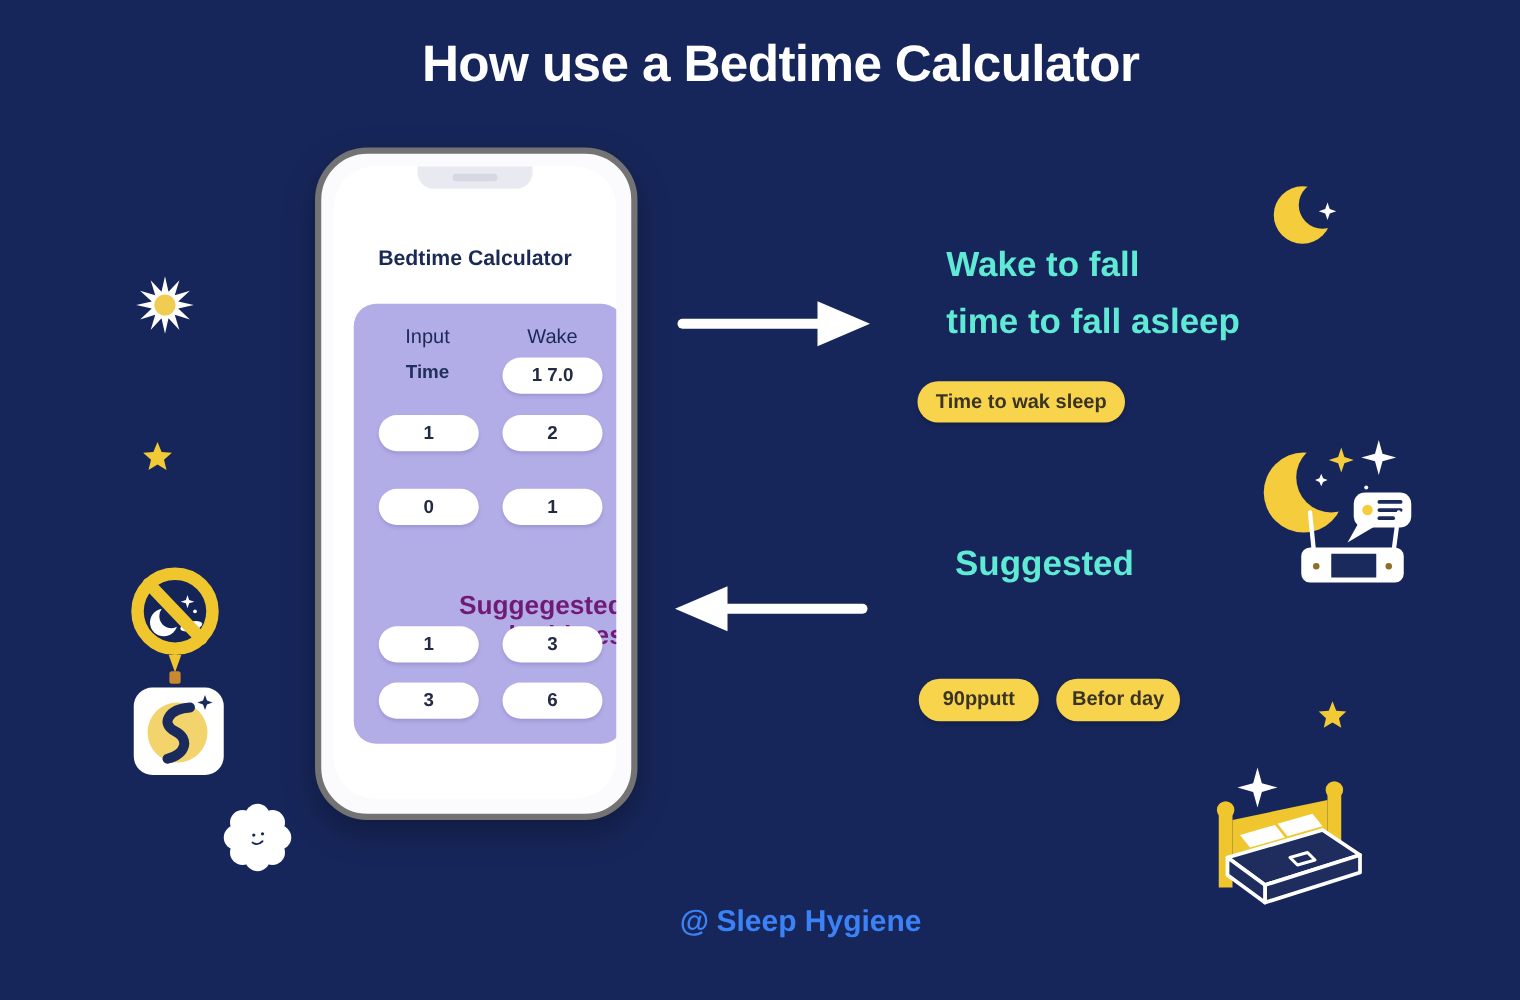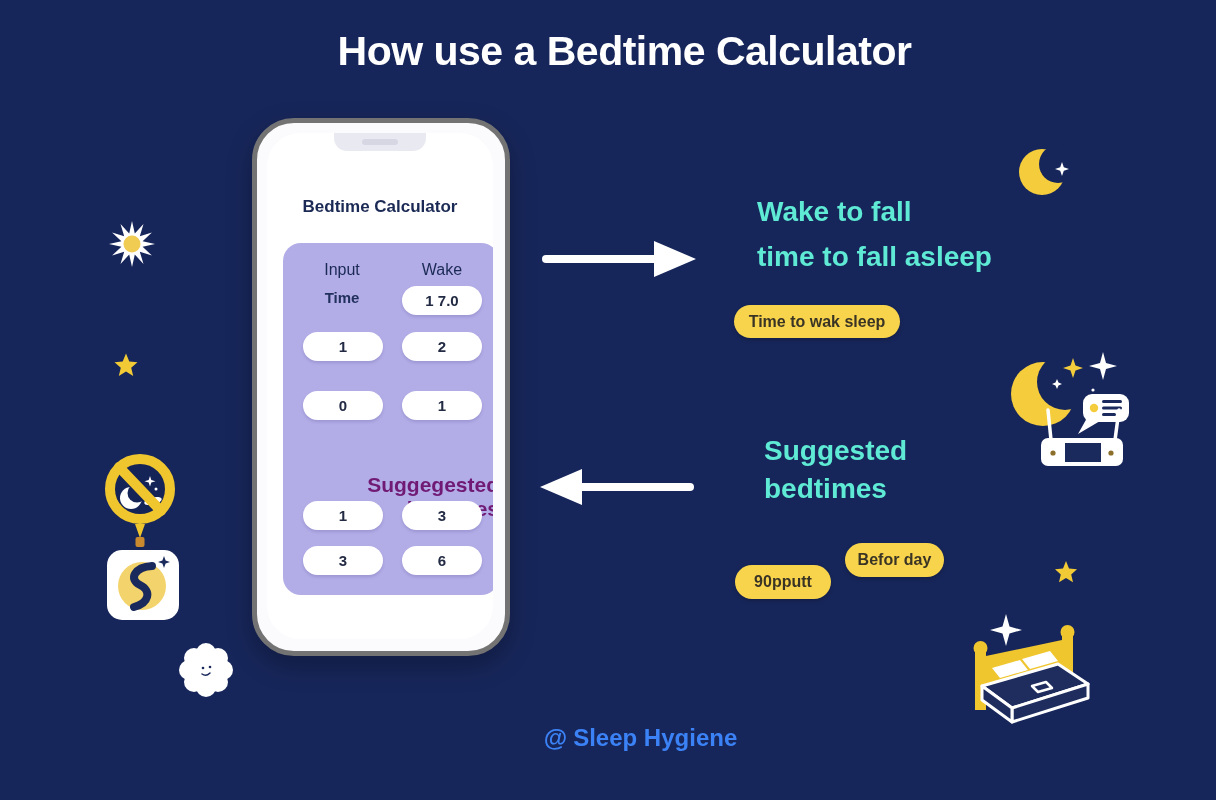--- a/index.html
+++ b/index.html
@@ -73,22 +73,21 @@
   <svg class="abs" style="left:538px;top:467px;" width="160" height="40" viewBox="0 0 160 40">
     <line x1="152" y1="20" x2="40" y2="20" stroke="#ffffff" stroke-width="8" stroke-linecap="round"></line>
     <polygon points="44,2 2,20 44,38" fill="#ffffff"></polygon>
   </svg>
 
   <div class="abs flow-heading" style="left:757px;top:196px;">Wake to fall</div>
   <div class="abs flow-heading" style="left:757px;top:241px;">time to fall asleep</div>
   <div class="abs yellow-pill" style="left:734px;top:305px;width:166px;height:33px;">Time to wak sleep</div>
 
   <div class="abs flow-heading" style="left:764px;top:435px;">Suggested</div>
-  <div class="abs flow-heading" style="left:764px;top:473px;">bedtimes</div>
-  <div class="abs yellow-pill" style="left:735px;top:543px;width:96px;height:34px;margin-top:22px;">90pputt</div>
+  <div class="abs yellow-pill" style="left:735px;top:543px;width:96px;height:34px;">90pputt</div>
   <div class="abs yellow-pill" style="left:845px;top:543px;width:99px;height:34px;">Befor day</div>
 
   <div class="abs footer-credit">
     <span class="at">@</span><span>Sleep Hygiene</span>
   </div>
 
   <svg class="abs" style="left:108px;top:220px;" width="48" height="48" viewBox="0 0 48 48">
     <polygon fill="#ffffff" points="47,24 34.6,26.8 43.9,35.5 31.8,31.8 35.5,43.9 26.8,34.6 24,47 21.2,34.6 12.5,43.9 16.2,31.8 4.1,35.5 13.4,26.8 1,24 13.4,21.2 4.1,12.5 16.2,16.2 12.5,4.1 21.2,13.4 24,1 26.8,13.4 35.5,4.1 31.8,16.2 43.9,12.5 34.6,21.2"></polygon>
     <circle cx="24" cy="24" r="8.5" fill="#f0cc52"></circle>
   </svg>

